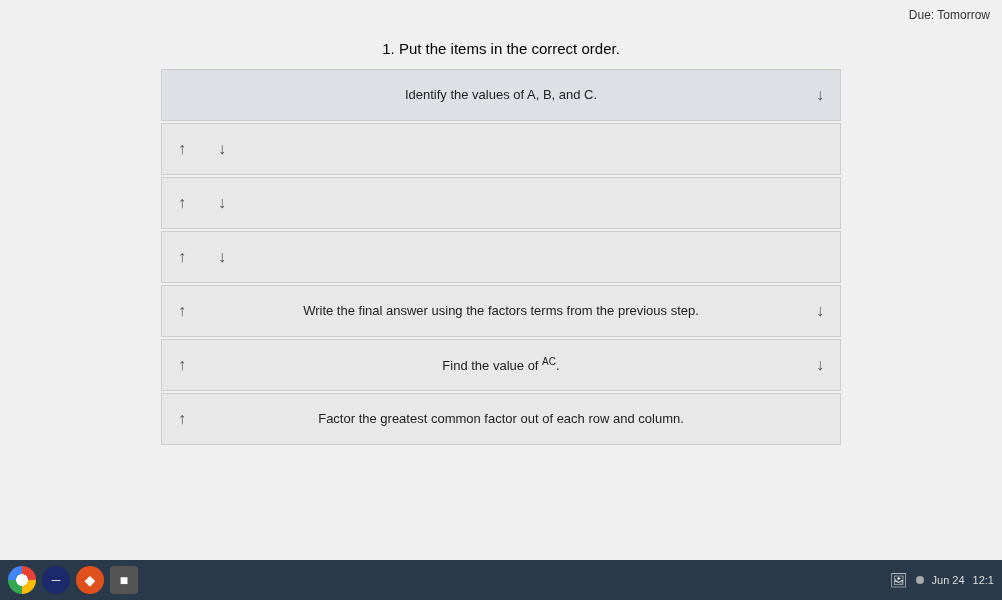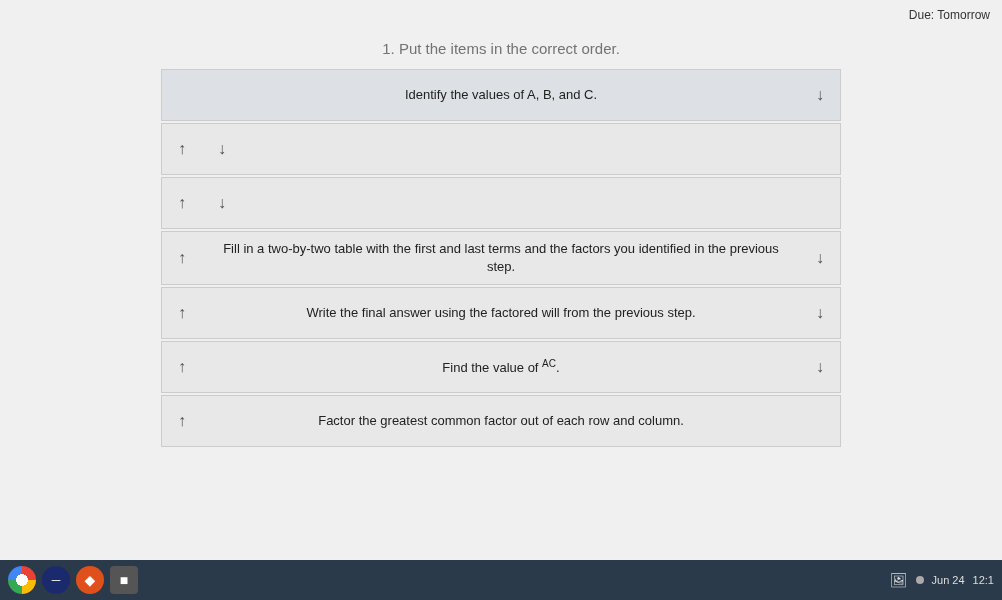--- a/index.html
+++ b/index.html
@@ -24,21 +24,21 @@
       position: absolute;
       top: 8px;
       right: 12px;
       font-size: 12px;
       color: #333;
     }
 
     .question-header {
       text-align: center;
       font-size: 15px;
-      color: #737373;
+      color: #000000;
       margin-top: 30px;
       margin-bottom: 12px;
     }
 
     .items-container {
       width: 680px;
       margin: 0 auto;
     }
 
     .item-row {
@@ -160,26 +160,25 @@
       <div class="item-row">
         <div class="up-arrow">↑</div>
         <div class="down-arrow">↓</div>
       </div>
       <div class="item-row">
         <div class="up-arrow">↑</div>
         <div class="down-arrow">↓</div>
       </div>
       <div class="item-row">
         <div class="up-arrow">↑</div>
-        <div class="item-text">Fill in a two-by-two table with the first and last terms and the factors you identified in the previous step.</div>
-        <div class="down-arrow">↓</div>
-      </div>
-      <div class="item-row">
-        <div class="up-arrow">↑</div>
-        <div class="item-text">Write the final answer using the factored will from the previous step.</div>
+        <div class="down-arrow">↓</div>
+      </div>
+      <div class="item-row">
+        <div class="up-arrow">↑</div>
+        <div class="item-text">Write the final answer using the factors terms from the previous step.</div>
         <div class="down-arrow">↓</div>
       </div>
       <div class="item-row">
         <div class="up-arrow">↑</div>
         <div class="item-text">Find the value of <sup>AC</sup>.</div>
         <div class="down-arrow">↓</div>
       </div>
       <div class="item-row">
         <div class="up-arrow">↑</div>
         <div class="item-text">Factor the greatest common factor out of each row and column.</div>

